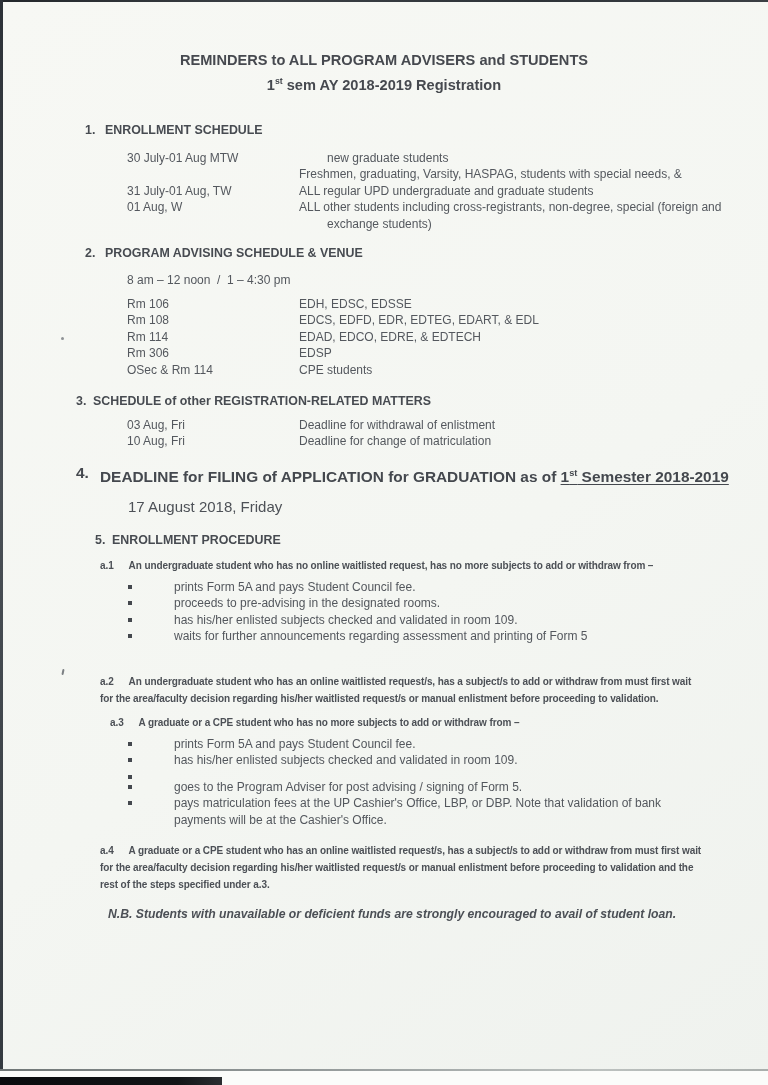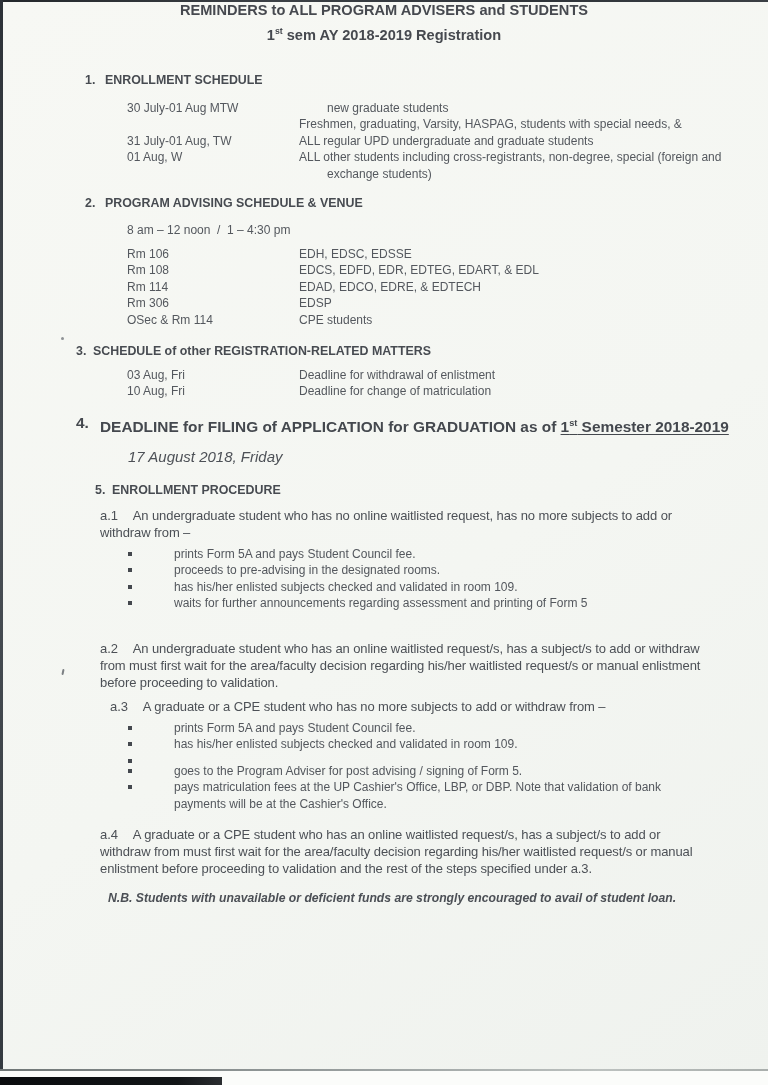--- a/index.html
+++ b/index.html
@@ -22,21 +22,21 @@
     background:linear-gradient(90deg,#6f7676,#989e9e 45%,#bcc1bf 78%,#a9aeac); }
   .bottom-strip { position:absolute; top:1071px; left:0; width:768px; height:14px; background:#fbfcfa; }
   .bottom-bar { position:absolute; top:1077px; left:0; width:222px; height:8px;
     background:linear-gradient(90deg,#0a0c0e,#121517 80%,#2a2d30); }
   .speck-a { position:absolute; left:61px; top:337px; width:3px; height:3px; border-radius:50%; background:#8e9296; }
   .speck-b { position:absolute; left:62px; top:669px; width:2px; height:6px; background:#7c8084; transform:rotate(12deg); border-radius:1px; }
 
   sup { font-size:0.6em; vertical-align:super; }
 
   
-  .title { text-align:center; font-weight:bold;
+  .title { margin-top:50px; text-align:center; font-weight:bold;
     font-size:14.6px; line-height:20.5px; color:#46494f; }
 
   
   .sec-head { display:flex; font-weight:bold; font-size:12.4px; line-height:17px; color:#474b51; }
   .sec-head .num { flex-shrink:0; }
   .h1 { margin-top:27px; margin-left:85px; } .h1 .num { width:20px; }
   .h2 { margin-top:12.5px; margin-left:85px; } .h2 .num { width:20px; }
   .h3 { margin-top:14.5px; margin-left:76px; } .h3 .num { width:17px; }
   .h5 { margin-top:15px; margin-left:95px; } .h5 .num { width:17px; }
   .h4 { margin-top:12px; margin-left:76px; font-size:15.4px; line-height:22px; color:#44484e; }
@@ -48,24 +48,24 @@
   .s1rows { margin-top:11px; }
   .s2rows { margin-top:7.5px; }
   .s3rows { margin-top:7px; }
   .srow { display:flex;gap:32px; }
   .srow .c1 { width:140px; flex-shrink:0; }
   .srow .c2 { width:440px; }
   .dline { display:block; }
   .cont { margin-left:28px; }
   .time { margin-top:10px; margin-left:127px; font-size:12px; line-height:16.5px; color:#54585e; white-space:pre; }
 
-  .s4date { margin-top:9px; margin-left:128px; font-size:15px; line-height:20px; color:#4d5157;font-style:italic; }
-
-  
-  .para { margin-left:100px; width:606px; font-weight:normal; font-size:13px;
+  .s4date { margin-top:9px; margin-left:128px; font-size:15px; line-height:20px; color:#4d5157; }
+
+  
+  .para { margin-left:100px; width:606px; font-weight:bold; font-size:10px;
     line-height:17px; letter-spacing:-0.1px; color:#4c5056; }
   .para .plabel { padding-right:15px; }
   .a1p { margin-top:8px; }
   .a2p { margin-top:28px; }
   .a3p { margin-top:7px; margin-left:110px; }
   .a4p { margin-top:14px; }
 
   .bullets { margin-top:5px; margin-left:127px; font-size:12px; line-height:16.5px; color:#53575d; }
   .bullet { display:flex; }
   .bullet .sq { width:4px; height:4px; background:#44484e; margin:6px 33px 0 1px; flex-shrink:0; }

